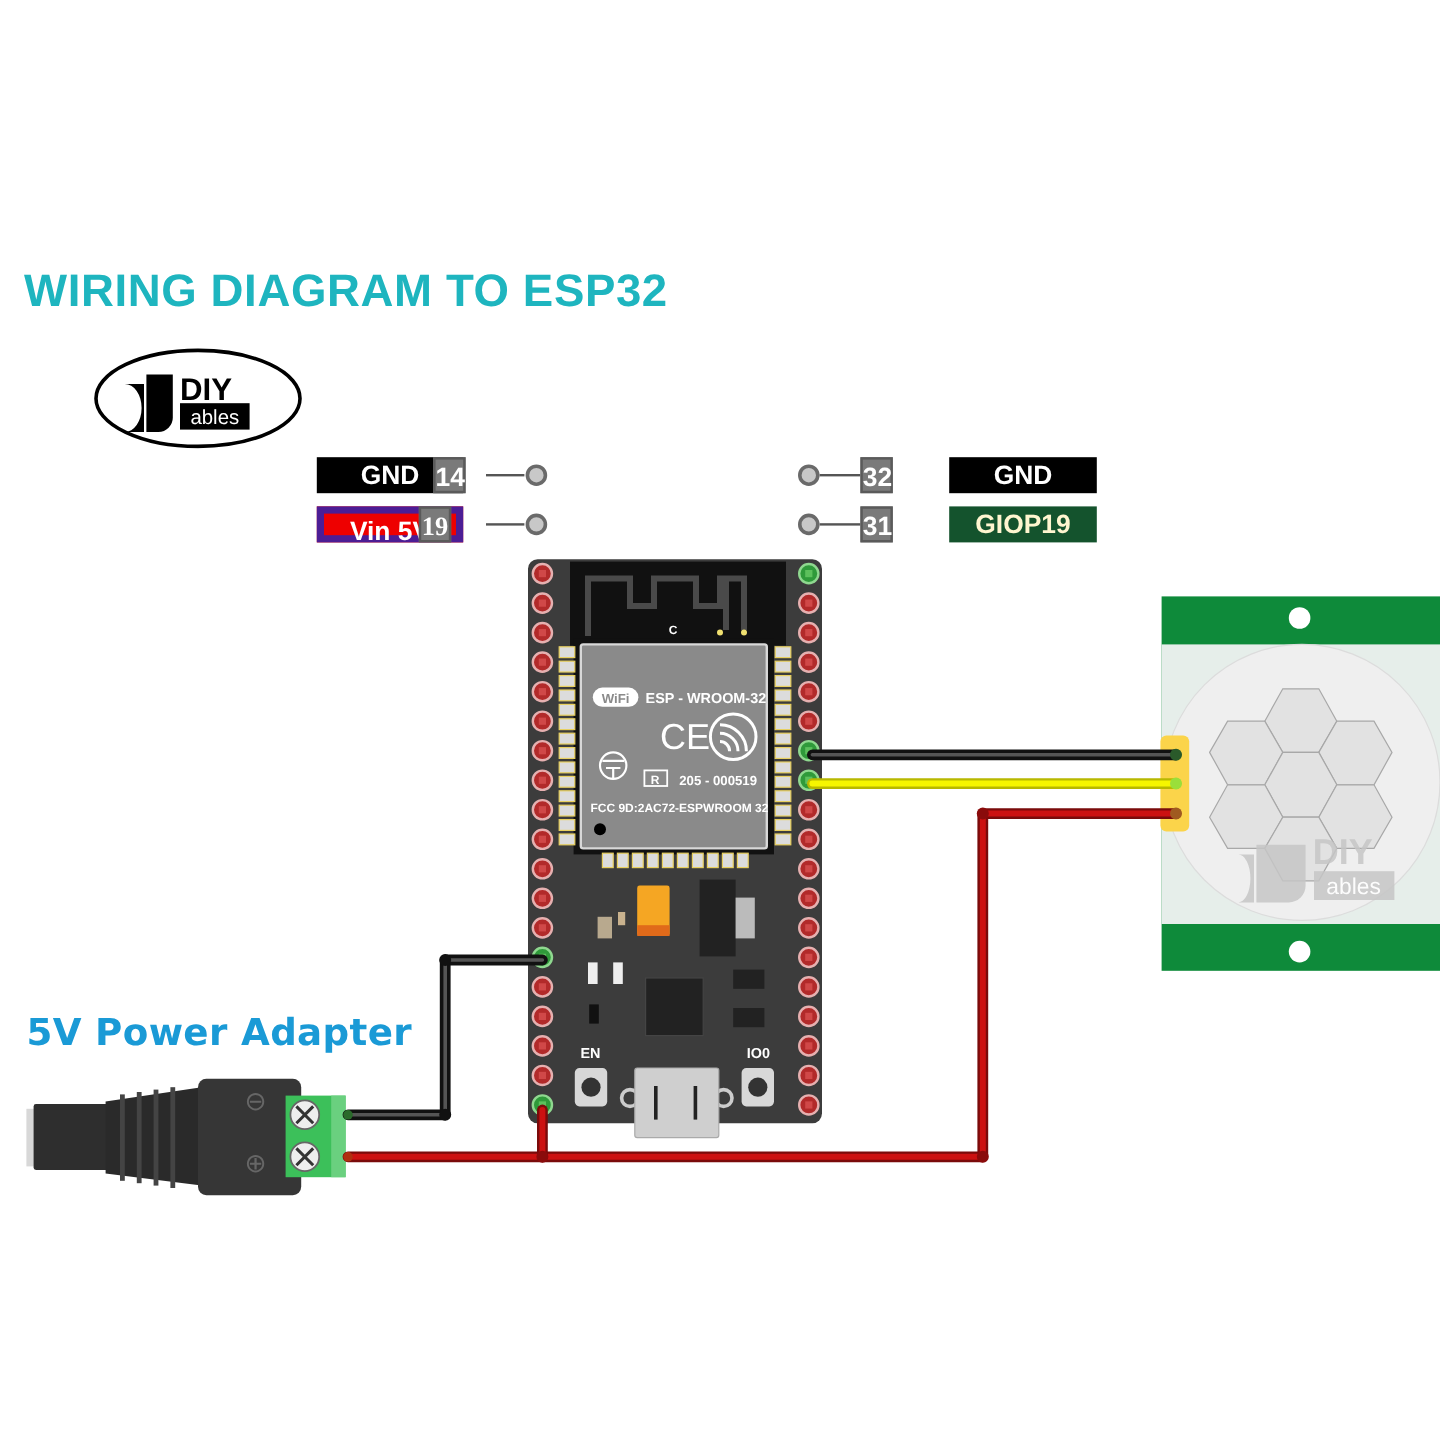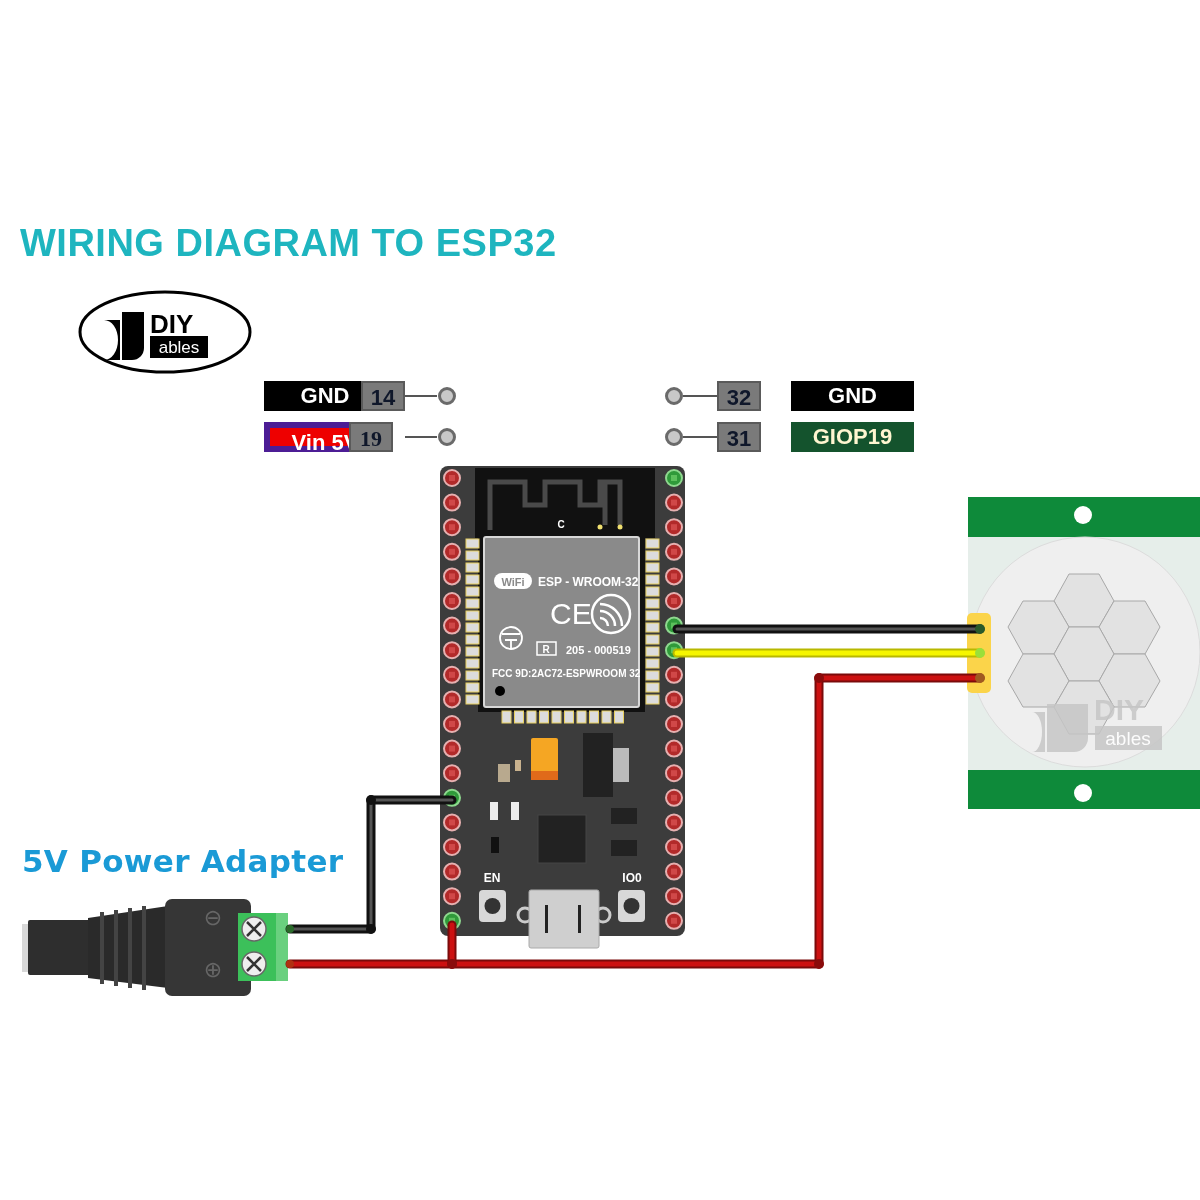--- a/index.html
+++ b/index.html
@@ -2,21 +2,21 @@
 <html><head>
 <meta charset="utf-8">
 <style>
   html, body { margin: 0; padding: 0; background: #ffffff; }
   body { width: 1200px; height: 1200px; position: relative; overflow: hidden; font-family: "Liberation Sans", sans-serif; }
   .abs { position: absolute; }
   #title { left: 20px; top: 222px; font-size: 38px; font-weight: bold; color: #1eb5bf; letter-spacing: 0.5px; white-space: nowrap; }
   #adapter-title { left: 22px; top: 843px; font-size: 31px; font-weight: bold; color: #1a9ad6; font-family: "DejaVu Sans", sans-serif; white-space: nowrap; letter-spacing: 0.3px; }
 
   .pin-label { position: absolute; height: 30px; line-height: 30px; text-align: center; color: #fff; font-weight: bold; font-size: 22px; box-sizing: border-box; margin-left: 28px; }
-  .pin-num { position: absolute; height: 30px; line-height: 30px; width: 44px; text-align: center; color: #0f172a; font-weight: bold; font-size: 22px; background: #7a7a7a; border: 2px solid #5a5a5a; box-sizing: border-box; }
+  .pin-num { position: absolute; height: 30px; line-height: 30px; width: 27px; text-align: center; color: #ffffff; font-weight: bold; font-size: 22px; background: #7a7a7a; border: 2px solid #5a5a5a; box-sizing: border-box; }
   .pin-line { position: absolute; height: 2px; background: #555; }
   .pin-dot { position: absolute; width: 18px; height: 18px; border-radius: 50%; background: #c8c8c8; border: 3px solid #6a6a6a; box-sizing: border-box; }
 
   svg text { font-family: "Liberation Sans", sans-serif; }
 </style>
 </head>
 <body>
 
 <div id="title" class="abs">WIRING DIAGRAM TO ESP32</div>
 

